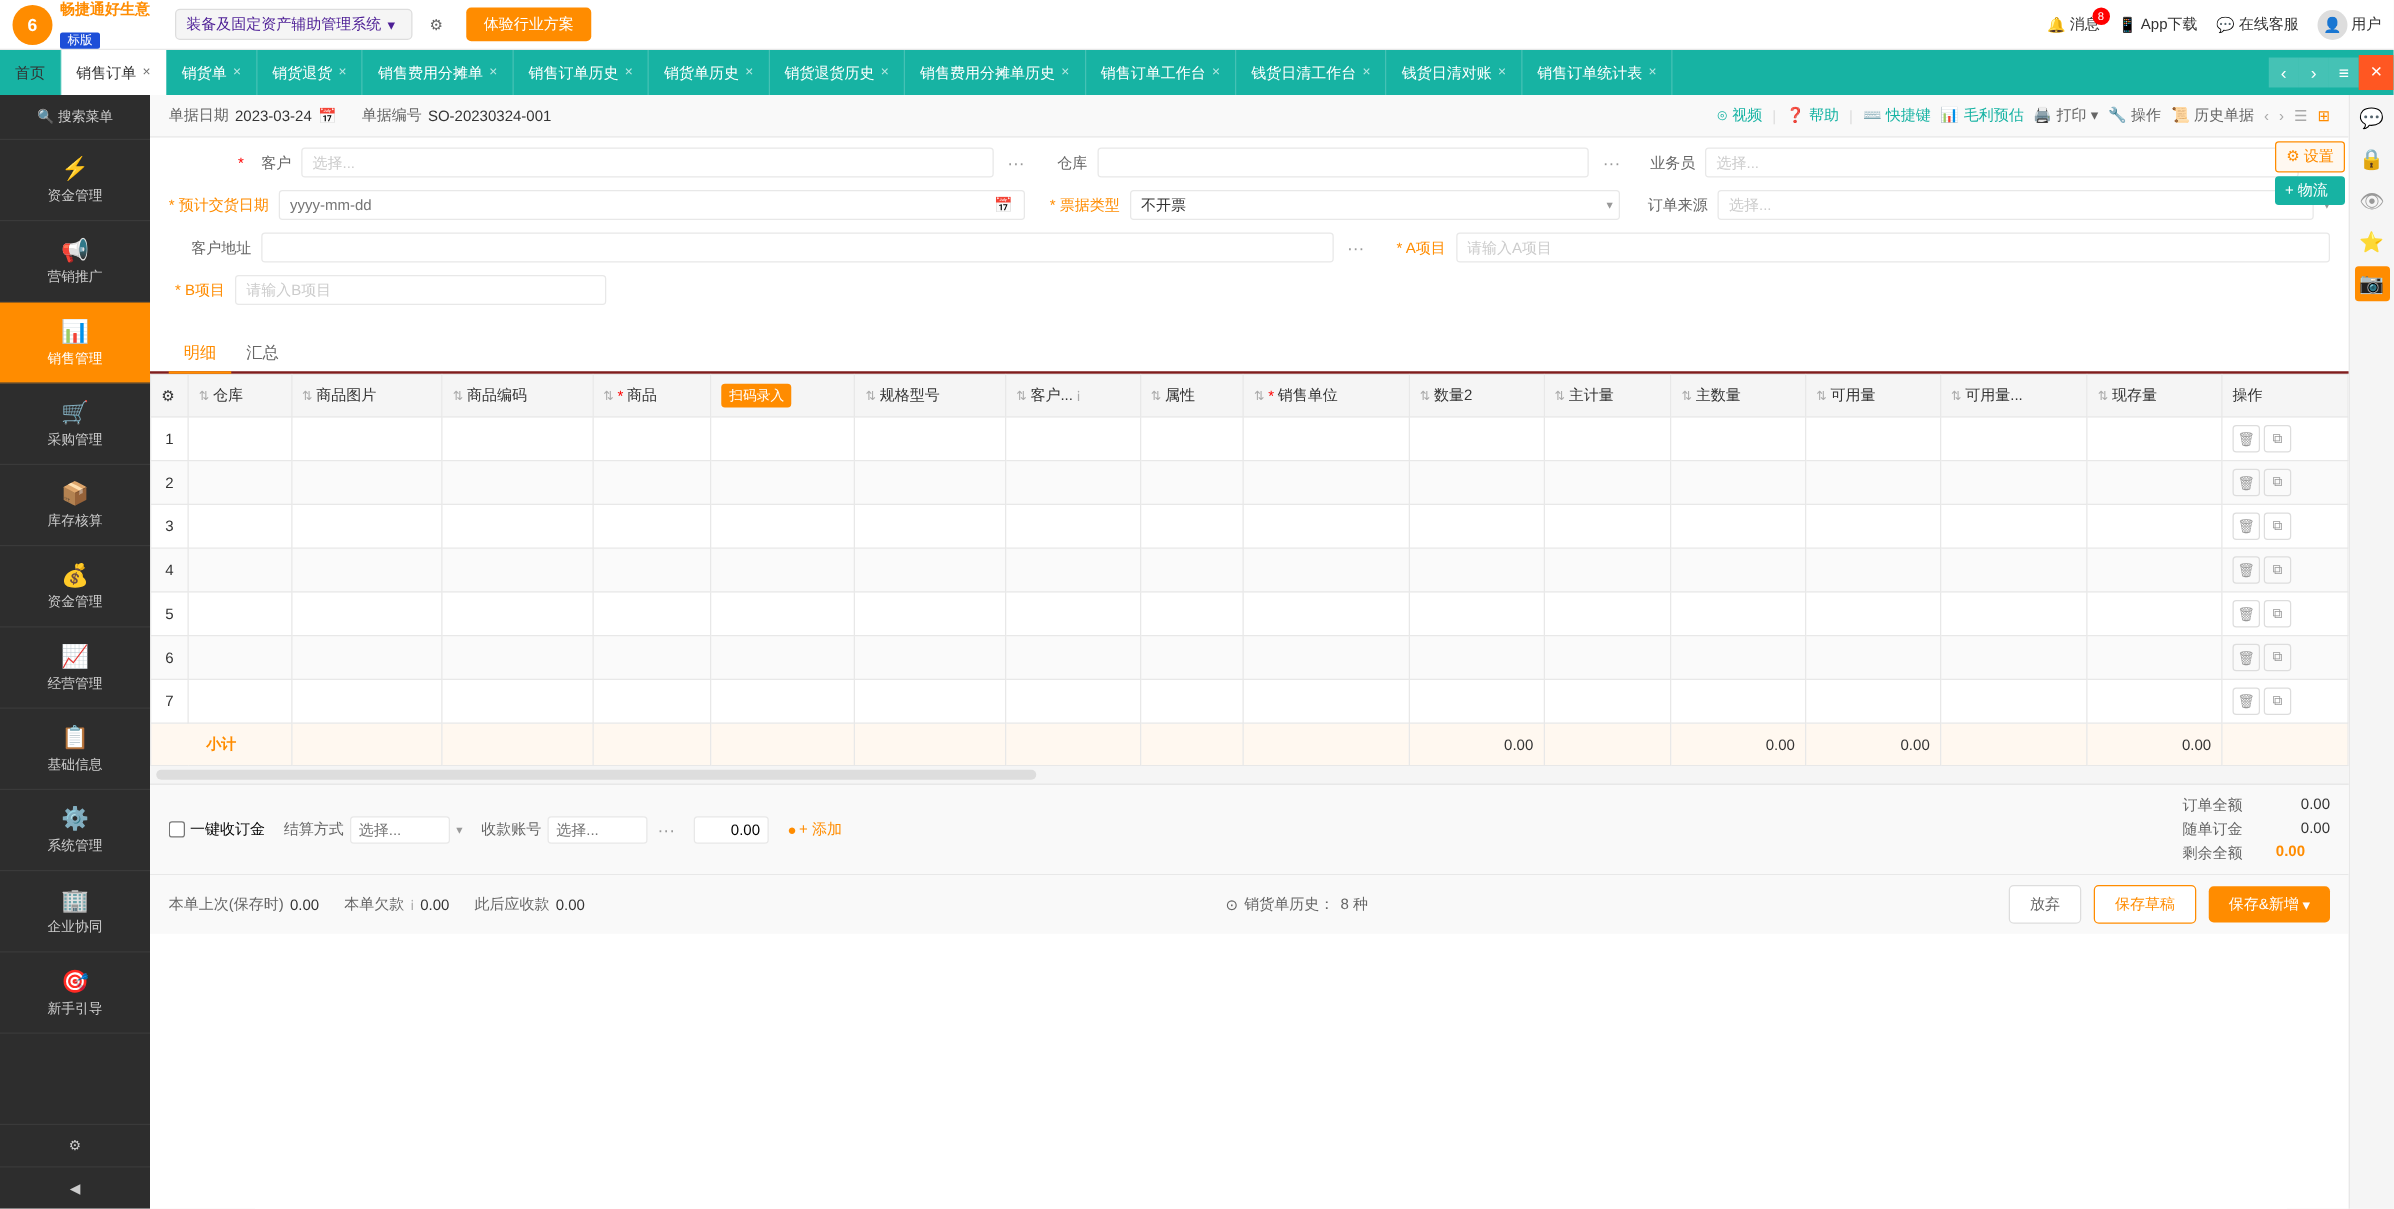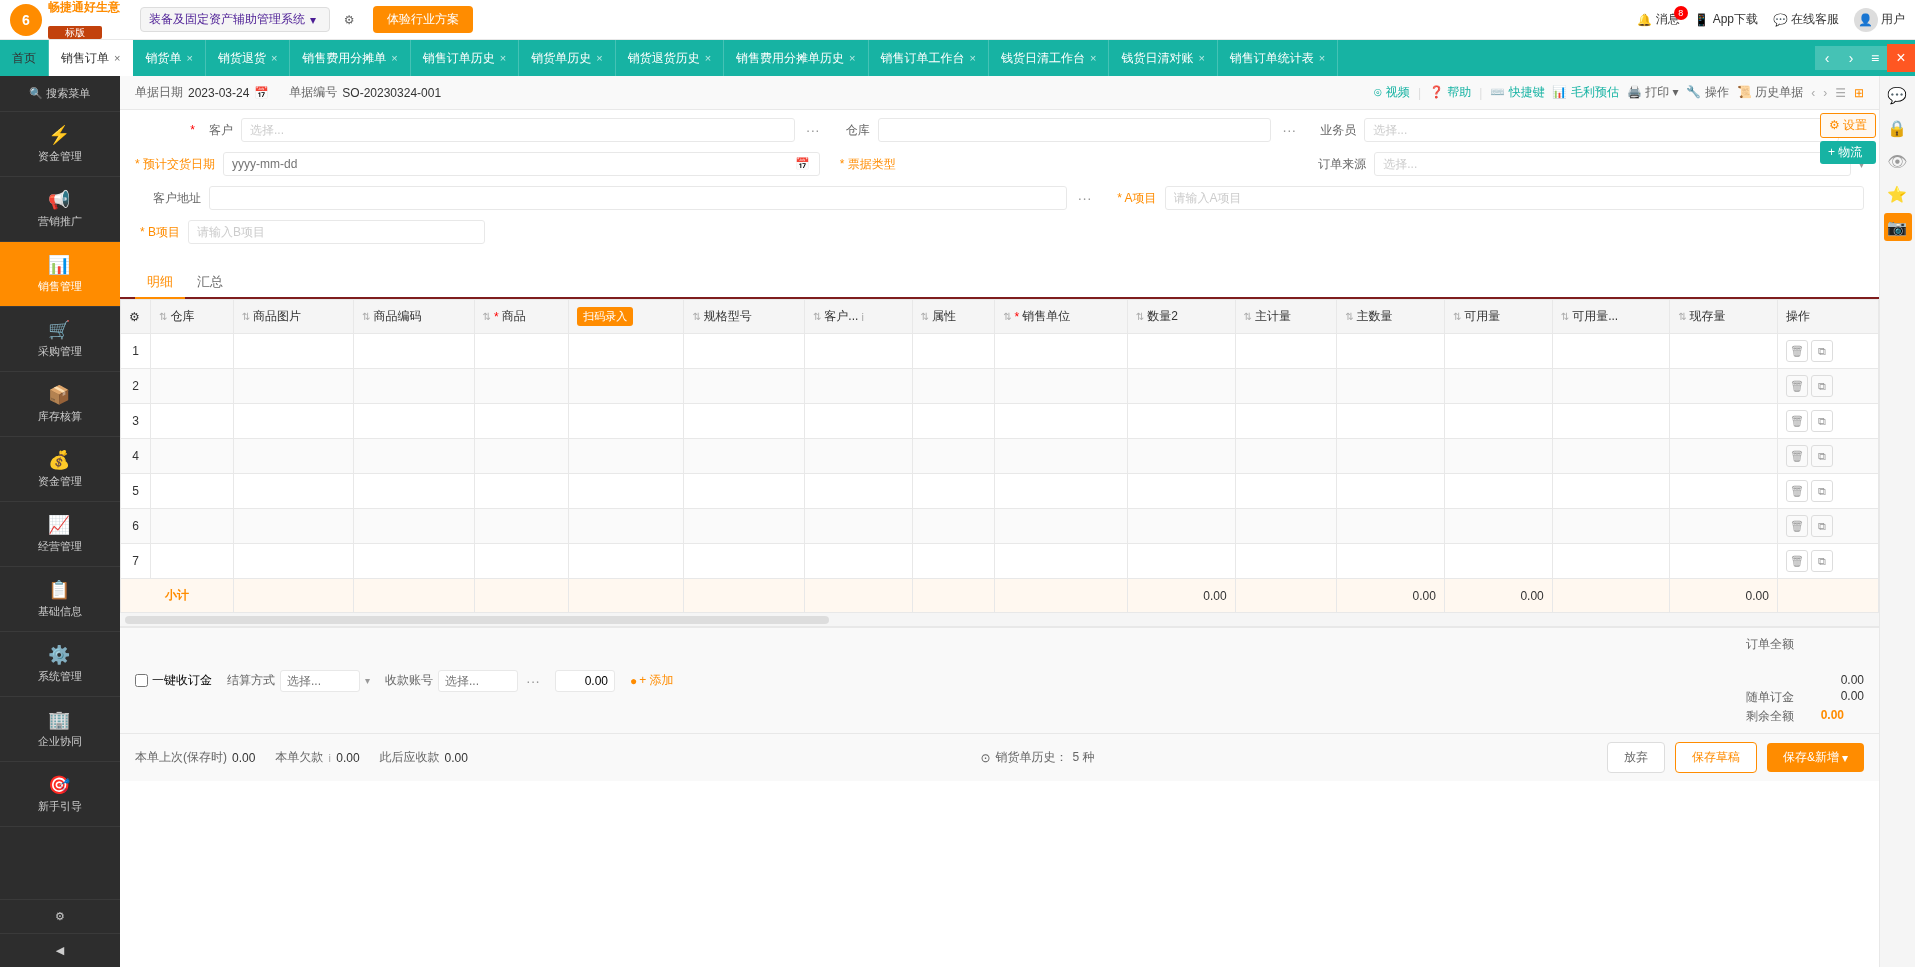--- a/index.html
+++ b/index.html
@@ -122,21 +122,21 @@
     .date-cal-icon { color: #aaa; font-size: 12px; cursor: pointer; }
   </style>
 </head>
 <body>
 
 <div class="top-bar">
   <div class="logo-area">
     <div class="logo-icon">6</div>
     <div class="logo-text">
       <div style="font-weight:bold;font-size:12px;color:#ff8c00;">畅捷通好生意</div>
-      <div style="font-size:10px;color:#999;background:#c2410c;color:white;padding:0 17px;border-radius:2px;display:inline-block;margin-top:11px;">标版</div>
+      <div style="font-size:10px;color:#999;background:#1d4ed8;color:white;padding:0 6px;border-radius:2px;display:inline-block;margin-top:11px;">标版</div>
     </div>
   </div>
   <div class="system-selector">
     <span>装备及固定资产辅助管理系统</span>
     <span>▾</span>
   </div>
   <div class="settings-icon">⚙</div>
   <button class="orange-btn">体验行业方案</button>
   <div class="top-right">
     <div class="notification-badge top-right-item">
@@ -301,20 +301,27 @@
       <div class="form-row">
         <div class="form-field" style="flex:1.5;">
           <label style="color:#ff8c00;min-width:80px;">* 预计交货日期</label>
           <div class="date-input-wrap" style="flex:1;">
             <input type="text" style="border: none; background: transparent; width: 100%; font-size: 12px;" placeholder="yyyy-mm-dd">
             <span class="date-cal-icon">📅</span>
           </div>
         </div>
         <div class="form-field" style="flex:1;">
           <label style="color:#ff8c00;min-width:50px;">* 票据类型</label>
+          <div class="select-wrap" style="flex:1;">
+            <select>
+              <option>不开票</option>
+              <option>增值税普通发票</option>
+              <option>增值税专用发票</option>
+            </select>
+          </div>
         </div>
         <div class="form-field" style="flex:1.2;">
           <label style="min-width:50px;color:#666;">订单来源</label>
           <input class="form-input" style="flex: 1 1 0%;" placeholder="选择...">
           <span class="dropdown-arrow">▾</span>
         </div>
       </div>
       <div class="form-row">
         <div class="form-field" style="flex:1.5;margin-left:16px;">
           <label style="min-width:50px;color:#666;">客户地址</label>
@@ -601,21 +608,21 @@
         <input class="payment-input" placeholder="选择..." style="">
         <span class="field-dots">···</span>
       </div>
       <input class="payment-input" value="0.00" style="width: 60px; text-align: right;">
       <div class="add-btn">
         <span style="color:#ff8c00;">●</span>
         <span style="color:#ff8c00;">+ 添加</span>
       </div>
 
       <div style="margin-left:auto;display:flex;flex-direction:column;gap:2px;font-size:12px;">
-        <div style="display:flex;gap:20px;flex-direction:column;">
+        <div style="display:flex;gap:20px;">
           <span style="color:#666;">订单全额</span>
           <span style="color:#333;min-width:50px;text-align:right;">0.00</span>
         </div>
         <div style="display:flex;gap:20px;">
           <span style="color:#666;">随单订金</span>
           <span style="color:#333;min-width:50px;text-align:right;">0.00</span>
         </div>
         <div style="display:flex;">
           <span style="color:#666;">剩余全额</span>
           <span style="color:#ff8c00;min-width:50px;text-align:right;font-weight:bold;">0.00</span>
@@ -635,21 +642,21 @@
         <span class="info-icon">ℹ</span>
         <span class="status-value">0.00</span>
       </div>
       <div class="status-field">
         <span>此后应收款</span>
         <span class="status-value">0.00</span>
       </div>
       <div class="goods-count">
         <span>⊙</span>
         <span>销货单历史：</span>
-        <span>5 种</span>
+        <span>8 种</span>
       </div>
       <div class="bottom-actions">
         <button class="btn-discard">放弃</button>
         <button class="btn-save-draft">保存草稿</button>
         <button class="btn-save-new">
           <span>保存&amp;新增</span>
           <span>▾</span>
         </button>
       </div>
     </div>

